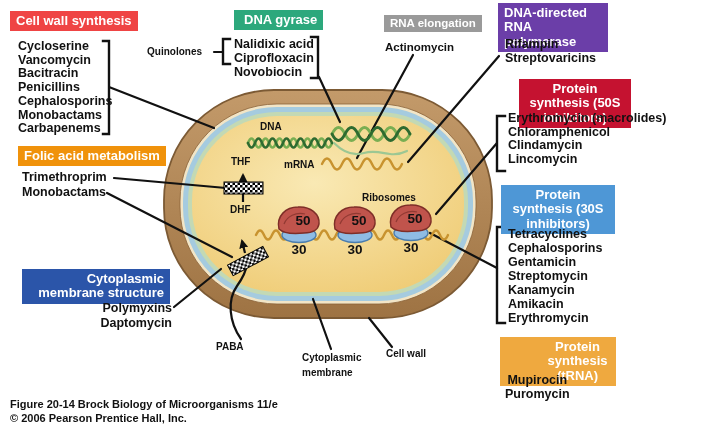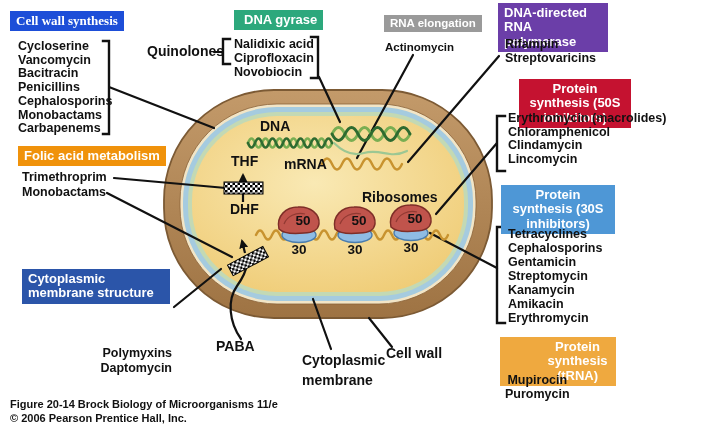--- a/index.html
+++ b/index.html
@@ -2,34 +2,34 @@
 <html><head>
 <meta charset="utf-8">
 <style>
   html,body{margin:0;padding:0;background:#fff;}
   #stage{position:relative;width:718px;height:428px;background:#fff;overflow:hidden;
          font-family:"Liberation Sans",sans-serif;color:#111;}
   #art{position:absolute;left:0;top:0;}
   .hdr{position:absolute;color:#fff;font-weight:bold;font-size:13px;line-height:1.1;
        padding:3px 6px;box-sizing:border-box;}
   .hdr.center{text-align:center;}
-  .hdr.right{}
-  .bg-cellwall{background:#1d4ed8;font-family:Liberation Serif, serif;}
+  .hdr.right{text-align:right;}
+  .bg-cellwall{background:#ef4444;}
   .bg-folic{background:#F0920B;}
   .bg-cyto{background:#2B55A9;}
   .bg-gyrase{background:#2CA87C;}
   .bg-gray{background:#9A9A9A;}
   .bg-purple{background:#6B3EA8;}
   .bg-red{background:#C51230;margin-left:16px;}
   .bg-blue{background:#4E97D6;}
   .bg-trna{background:#EFA93F;}
   .drugs{position:absolute;font-weight:bold;font-size:12.5px;line-height:13.7px;}
   .drugs div{white-space:nowrap;}
-  .lbl{position:absolute;font-weight:bold;font-size:14px;line-height:13px;white-space:nowrap;}
-  .lbl.wrap{white-space:normal;line-height:20px;}
+  .lbl{position:absolute;font-weight:bold;font-size:10px;line-height:13px;white-space:nowrap;}
+  .lbl.wrap{white-space:normal;line-height:15px;}
   .small{font-size:11.5px;}
   .caption{position:absolute;font-weight:bold;font-size:11px;line-height:13px;white-space:nowrap;}
   .rt{text-align:right;}
 </style>
 </head>
 <body>
 
 <div id="stage">
 
   <svg id="art" width="718" height="428" viewBox="0 0 718 428">
@@ -138,21 +138,21 @@
     <div>Carbapenems</div>
   </div>
 
   <div class="hdr bg-folic" style="left:18px;top:146px;">Folic acid metabolism</div>
   <div class="drugs" style="left:22px;top:170px;line-height:14.5px;">
     <div>Trimethroprim</div>
     <div>Monobactams</div>
   </div>
 
   <div class="hdr bg-cyto right" style="left:22px;top:269px;width:148px;">Cytoplasmic membrane structure</div>
-  <div class="drugs rt" style="left:72px;top:301px;width:100px;line-height:14.5px;margin-top:45px;">
+  <div class="drugs rt" style="left:72px;top:301px;width:100px;line-height:14.5px;">
     <div>Polymyxins</div>
     <div>Daptomycin</div>
   </div>
 
   <div class="hdr bg-gyrase" style="left:234px;top:10px;padding-left:10px;">DNA gyrase</div>
   <div class="lbl" style="left:147px;top:45px;">Quinolones</div>
   <div class="drugs" style="left:234px;top:37px;line-height:14px;">
     <div>Nalidixic acid</div>
     <div>Ciprofloxacin</div>
     <div>Novobiocin</div>

